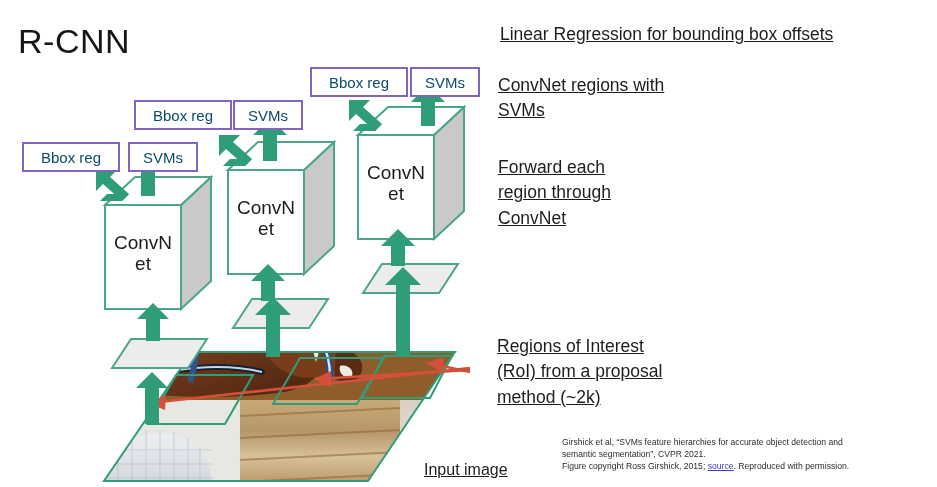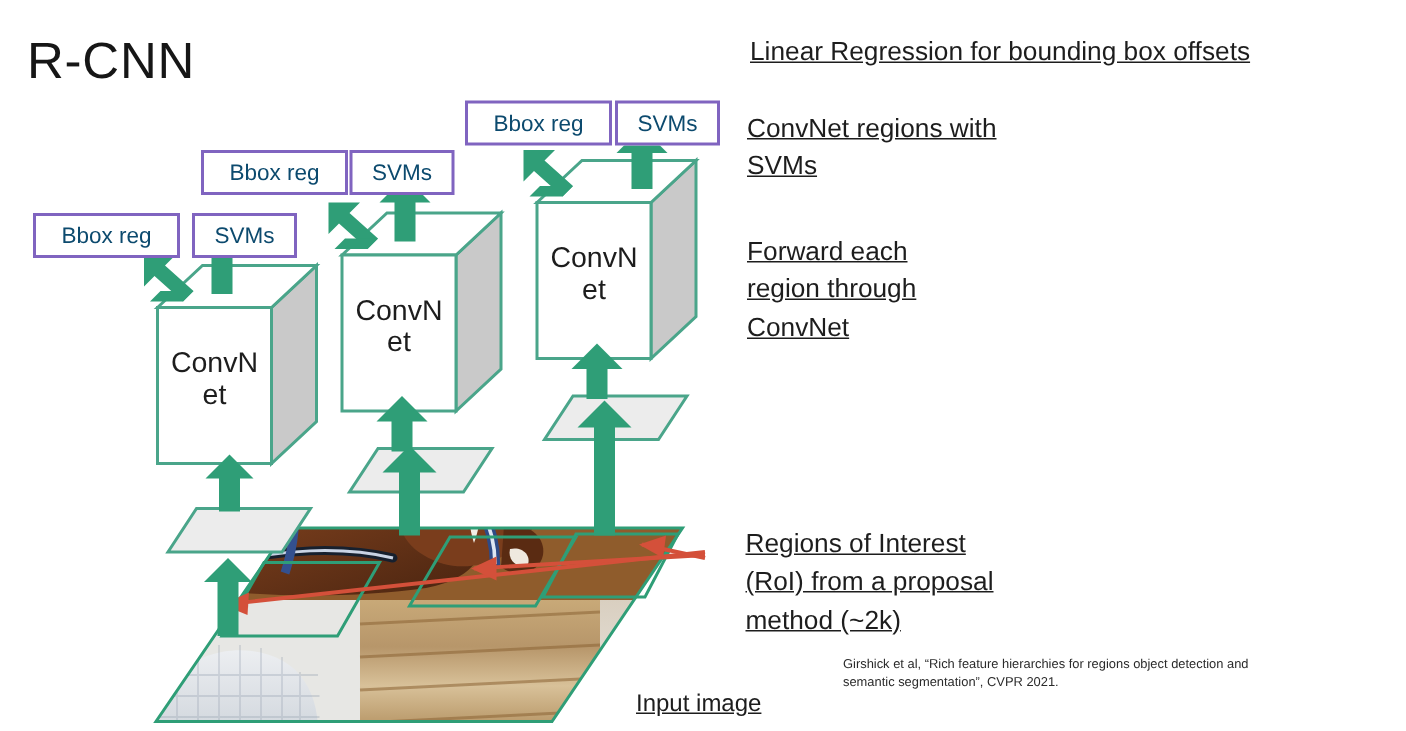--- a/index.html
+++ b/index.html
@@ -294,24 +294,25 @@
   <div class="note" style="left:500px;top:22px;">Linear Regression for bounding box offsets</div>
 
   <div class="note" style="left:498px;top:73px;">ConvNet regions with
 SVMs</div>
 
   <div class="note" style="left:498px;top:155px;">Forward each
 region through
 ConvNet</div>
 
 
-  <div class="note" style="left:497px;top:350px;">Regions of Interest
+  <div class="note" style="left:497px;top:334px;">Regions of Interest
 (RoI) from a proposal
 method (~2k)</div>
 
   <div class="note" id="note-inputimage" style="left:377px;top:458px;">Input image</div>
 
   <div id="citation">
-    <div>Girshick et al, “Rich feature hierarchies for regions object detection and</div>
+    <div>Girshick et al, “SVMs feature hierarchies for accurate object detection and</div>
     <div>semantic segmentation”, CVPR 2021.</div>
+    <div><span>Figure copyright Ross Girshick, 2015; </span><span class="src">source</span><span>. Reproduced with permission.</span></div>
   </div>
 
 </div>
 
 </body></html>

